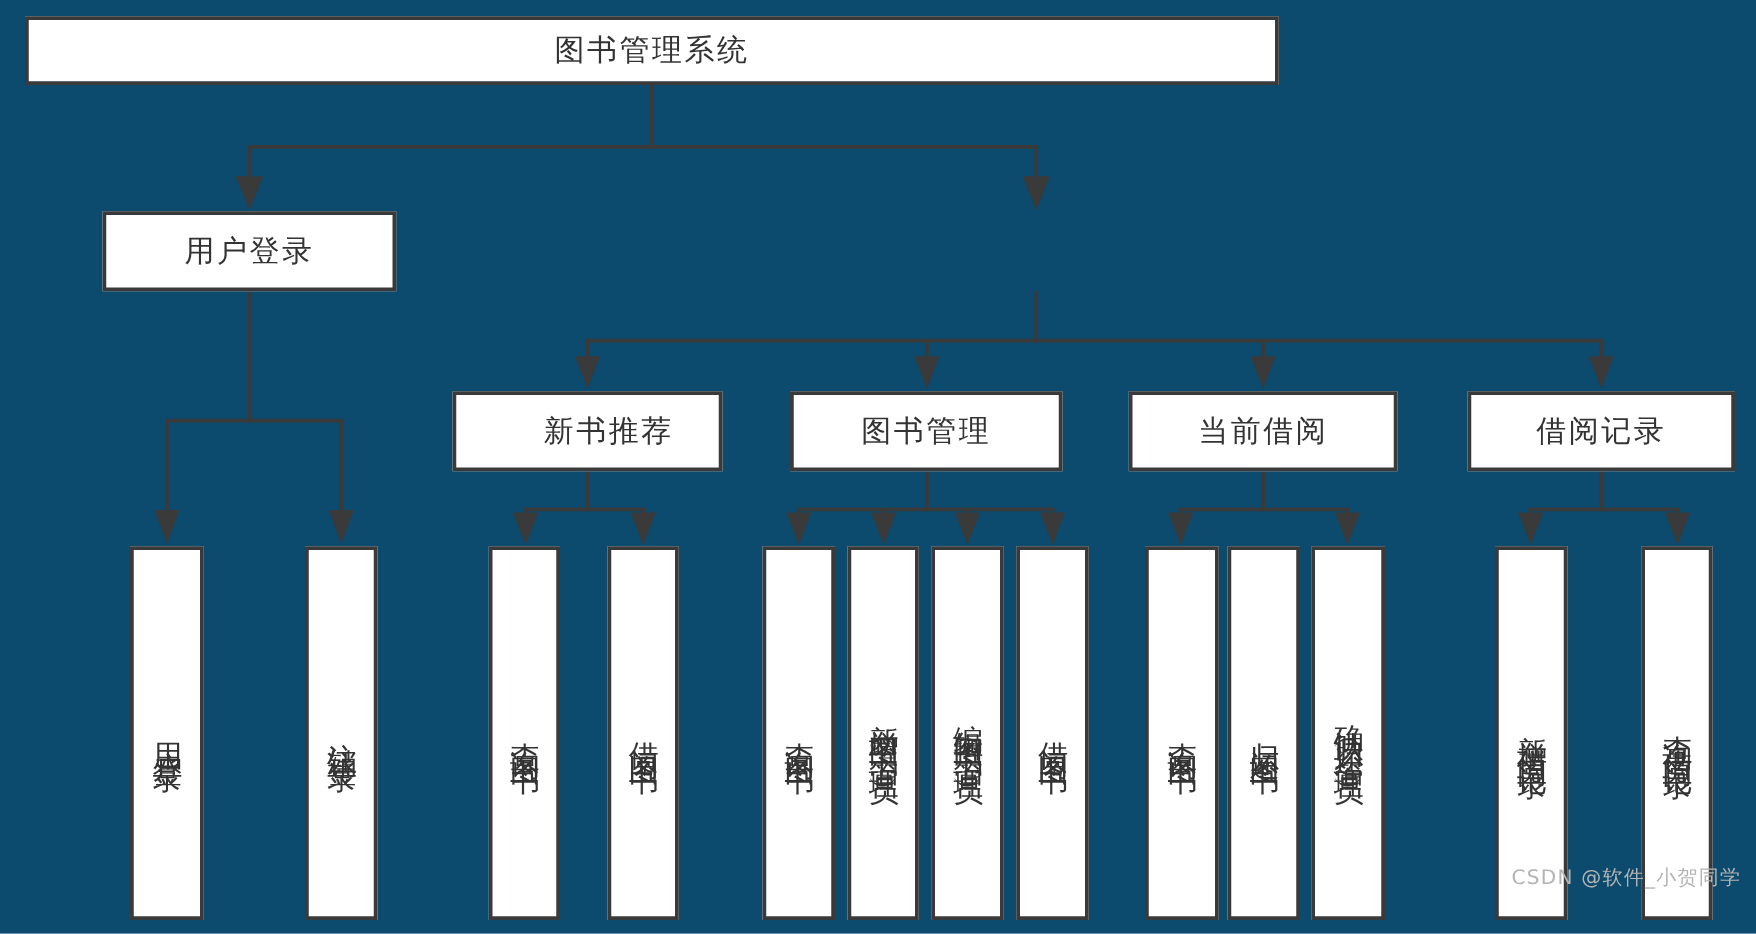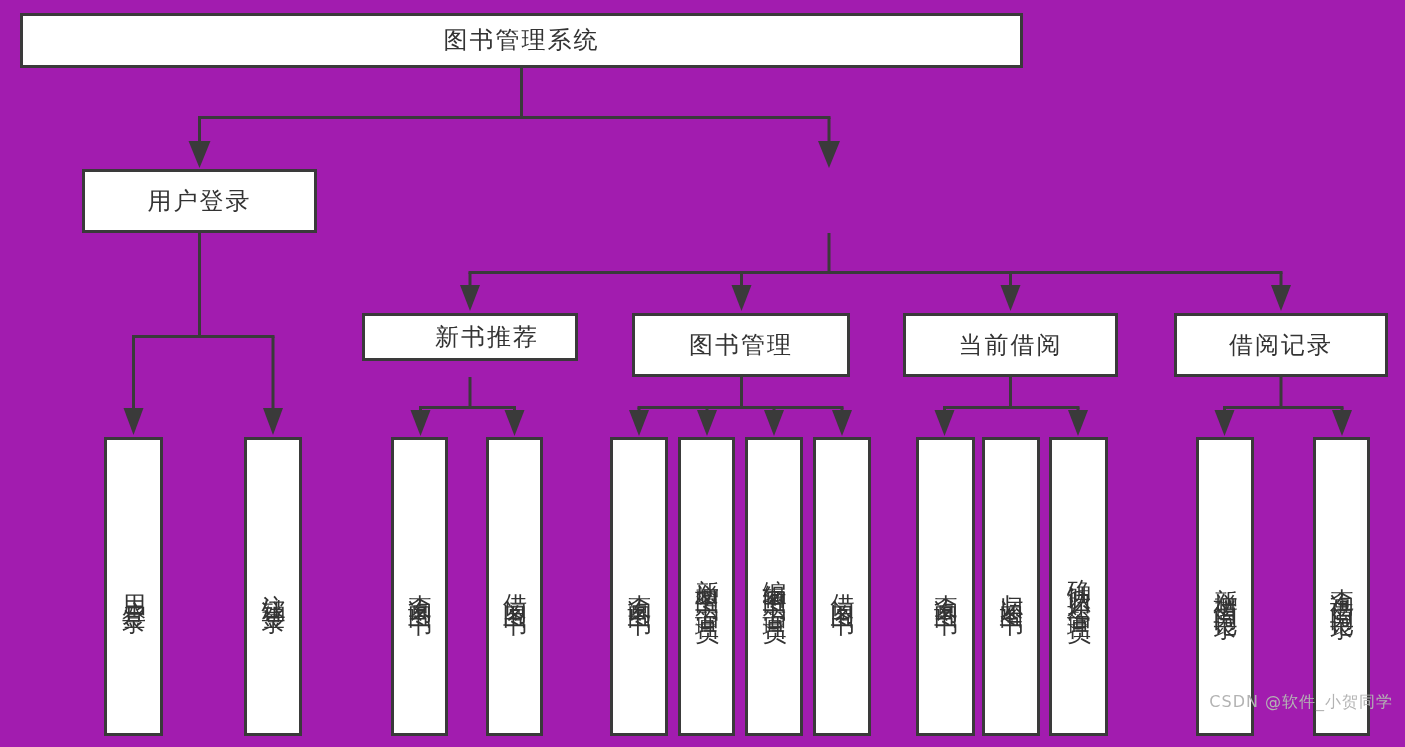--- a/index.html
+++ b/index.html
@@ -1,19 +1,19 @@
 <!DOCTYPE html>
 <html><head>
 <meta charset="utf-8">
 <style>
   html,body{margin:0;padding:0;background:#ffffff;}
   .canvas{
     position:relative;
     width:1405px;height:747px;
-    background:#a21caf;
+    background:#0c4a6e;
     font-family:"DejaVu Sans",sans-serif;
     overflow:hidden;
   }
   .connectors{position:absolute;left:0;top:0;z-index:0;}
   .node{
     position:absolute;box-sizing:border-box;
     background:#ffffff;border:3px solid #3a3a3a;
     display:flex;align-items:center;justify-content:center;
     font-size:24px;color:#333333;letter-spacing:2px;
     z-index:1;text-align:center;line-height:1.2;
@@ -21,21 +21,21 @@
   .node .vtext{
     writing-mode:vertical-rl;text-orientation:mixed;
     letter-spacing:6px;line-height:1.05;white-space:nowrap;
   }
   
   .n-root{left:20px;top:13px;width:1003px;height:55px;}
   
   .n-l2a{left:82px;top:169px;width:235px;height:64px;}
   .n-l2b{left:711px;top:169px;width:236px;height:64px;}
   
-  .n-l3a{left:362px;top:313px;width:216px;height:48px;padding-left:34px;}
+  .n-l3a{left:362px;top:313px;width:216px;height:64px;padding-left:34px;}
   .n-l3b{left:632px;top:313px;width:218px;height:64px;}
   .n-l3c{left:903px;top:313px;width:215px;height:64px;}
   .n-l3d{left:1174px;top:313px;width:214px;height:64px;}
   
   .leaf{top:437px;height:299px;}
   .n-a1{left:104px;width:59px;}
   .n-a2{left:244px;width:58px;}
   .n-b1{left:391px;width:57px;}
   .n-b2{left:486px;width:57px;}
   .n-c1{left:610px;width:58px;}

